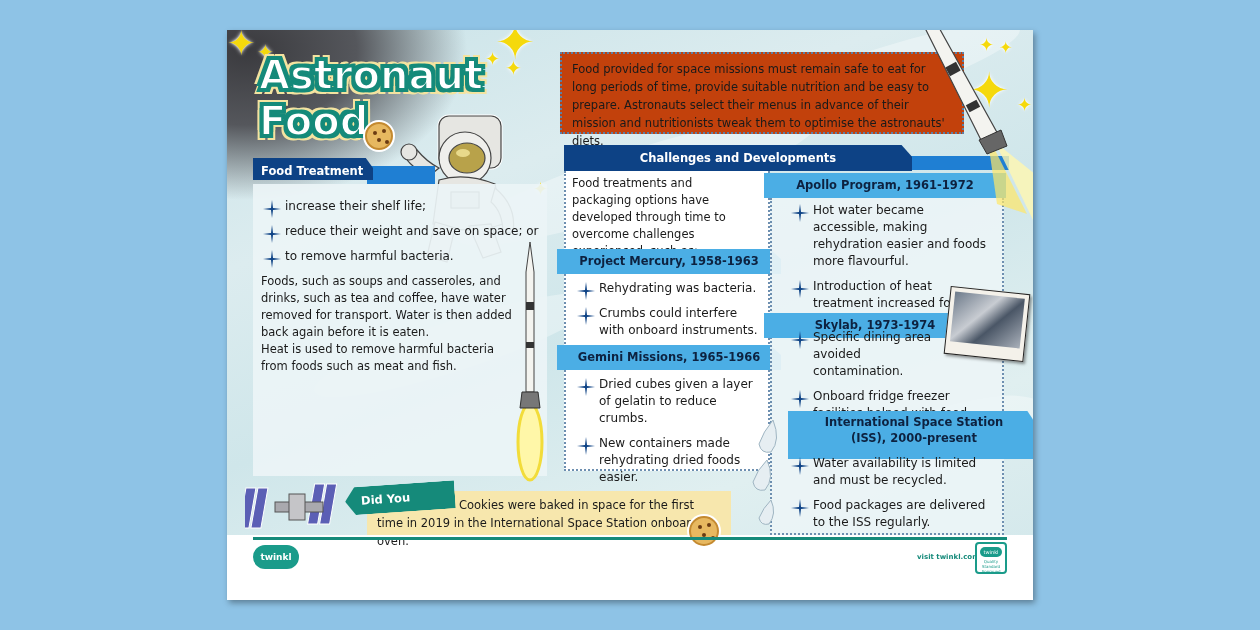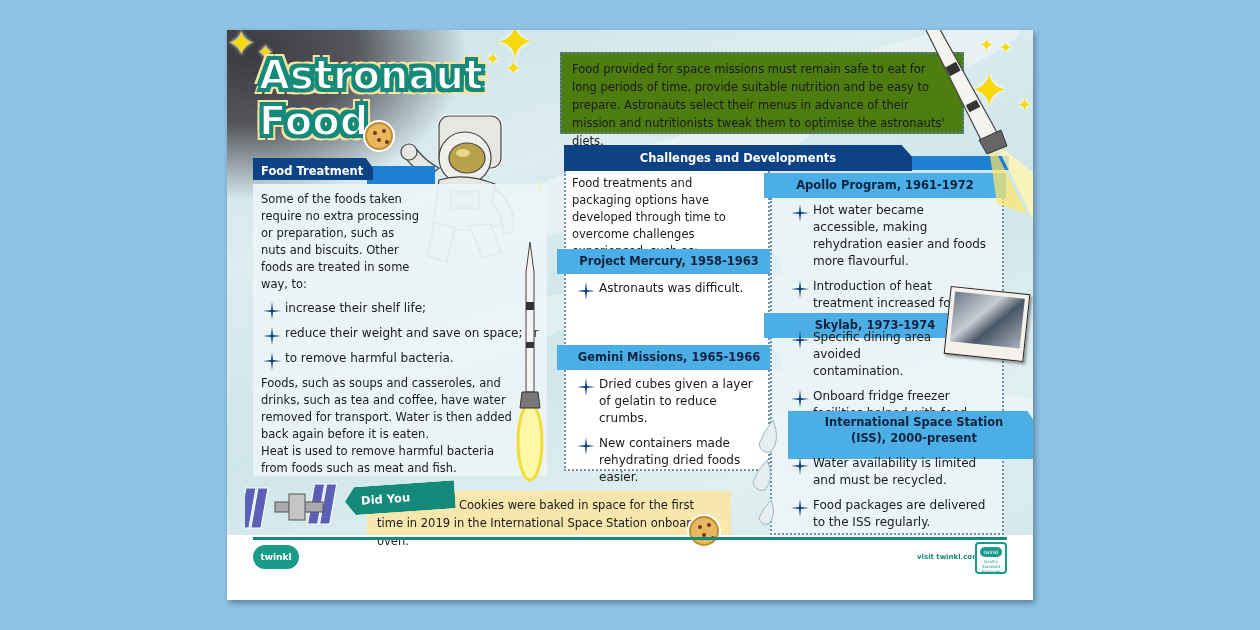--- a/index.html
+++ b/index.html
@@ -43,21 +43,21 @@
     clip-path: polygon(0 0, 95% 0, 100% 40%, 100% 100%, 0 100%);
   }
   .panel { position: absolute; background: rgba(235,244,246,0.92); }
   .txt { font-size: 11.5px; line-height: 17px; color: #1a1a1a; }
   .bullets { list-style: none; }
   .bullets li { position: relative; padding-left: 24px; margin-bottom: 8px; font-size: 12px; line-height: 17px; color: #1a1a1a; }
   .bullets li .bl { position: absolute; left: 2px; top: 2px; width: 18px; height: 18px; }
   .dotted { border: 2px dotted #6d8fb0; }
   .intro-box {
     position: absolute; left: 333px; top: 22px; width: 404px; height: 82px;
-    background: #4d7c0f; border: 2px dotted #5b7fa6; padding: 6px 10px;
+    background: #c2410c; border: 2px dotted #5b7fa6; padding: 6px 10px;
     font-size: 11.5px; line-height: 18px; color: #1a1a1a;
   }
   .dyk-bar {
     position: absolute; left: 140px; top: 461px; width: 364px; height: 44px; background: #f7e7ad;
   }
   .dyk-label {
     position: absolute; left: 118px; top: 454px; width: 110px; height: 28px; background: #158a7a; color: #fff;
     font-weight: bold; font-size: 11.5px; line-height: 28px; padding-left: 16px;
     clip-path: polygon(10px 0, 100% 0, 100% 100%, 10px 100%, 0 50%);
     transform: rotate(-4deg);
@@ -133,21 +133,20 @@
 
   <div class="intro-box">
     <span>Food provided for space missions must remain safe to eat for long periods of time, provide suitable nutrition and be easy to prepare. Astronauts select their menus in advance of their mission and nutritionists tweak them to optimise the astronauts' diets.</span>
   </div>
 
   <div class="hdr-accent" style="left:140px;top:136px;width:68px;height:18px;"></div>
   <div class="hdr-dark" style="left:26px;top:128px;width:120px;height:22px;padding:6px 8px;">
     <span>Food Treatment</span>
   </div>
   <div class="panel" style="left:26px;top:154px;width:294px;height:292px;padding:7px 8px;">
-    <div class="txt" style="width:160px;">Some of the foods taken require no extra processing or preparation, such as nuts and biscuits. Other foods are treated in some way, to:</div>
     <ul class="bullets" style="margin-top:7px;">
       <li><svg class="bl" viewBox="0 0 18 18">
             <path d="M9 0 L10 8 L18 9 L10 10 L9 18 L8 10 L0 9 L8 8 Z" fill="#0d4285"></path>
           </svg><span>increase their shelf life;</span></li>
       <li><svg class="bl" viewBox="0 0 18 18">
             <path d="M9 0 L10 8 L18 9 L10 10 L9 18 L8 10 L0 9 L8 8 Z" fill="#0d4285"></path>
           </svg><span>reduce their weight and save on space; or</span></li>
       <li><svg class="bl" viewBox="0 0 18 18">
             <path d="M9 0 L10 8 L18 9 L10 10 L9 18 L8 10 L0 9 L8 8 Z" fill="#0d4285"></path>
           </svg><span>to remove harmful bacteria.</span></li>
@@ -173,21 +172,24 @@
 
   <div class="dotted" style="position:absolute;left:337px;top:141px;width:206px;height:300px;background:#fff;border-top:none;"></div>
   <div class="txt" style="position:absolute;left:345px;top:145px;width:180px;">Food treatments and packaging options have developed through time to overcome challenges experienced, such as:</div>
 
   <div class="hdr-light" style="left:330px;top:219px;width:224px;height:25px;line-height:25px;">
     <span>Project Mercury, 1958-1963</span>
   </div>
   <ul class="bullets" style="position:absolute;left:348px;top:250px;width:190px;">
     <li><svg class="bl" viewBox="0 0 18 18">
           <path d="M9 0 L10 8 L18 9 L10 10 L9 18 L8 10 L0 9 L8 8 Z" fill="#0d4285"></path>
-        </svg><span>Astronauts was difficult.</span></li>
+        </svg><span>Rehydrating was bacteria.</span></li>
+    <li><svg class="bl" viewBox="0 0 18 18">
+          <path d="M9 0 L10 8 L18 9 L10 10 L9 18 L8 10 L0 9 L8 8 Z" fill="#0d4285"></path>
+        </svg><span>Crumbs could interfere with onboard instruments.</span></li>
   </ul>
 
   <div class="hdr-light" style="left:330px;top:315px;width:224px;height:25px;line-height:25px;">
     <span>Gemini Missions, 1965-1966</span>
   </div>
   <ul class="bullets" style="position:absolute;left:348px;top:346px;width:190px;">
     <li><svg class="bl" viewBox="0 0 18 18">
           <path d="M9 0 L10 8 L18 9 L10 10 L9 18 L8 10 L0 9 L8 8 Z" fill="#0d4285"></path>
         </svg><span>Dried cubes given a layer of gelatin to reduce crumbs.</span></li>
     <li><svg class="bl" viewBox="0 0 18 18">

